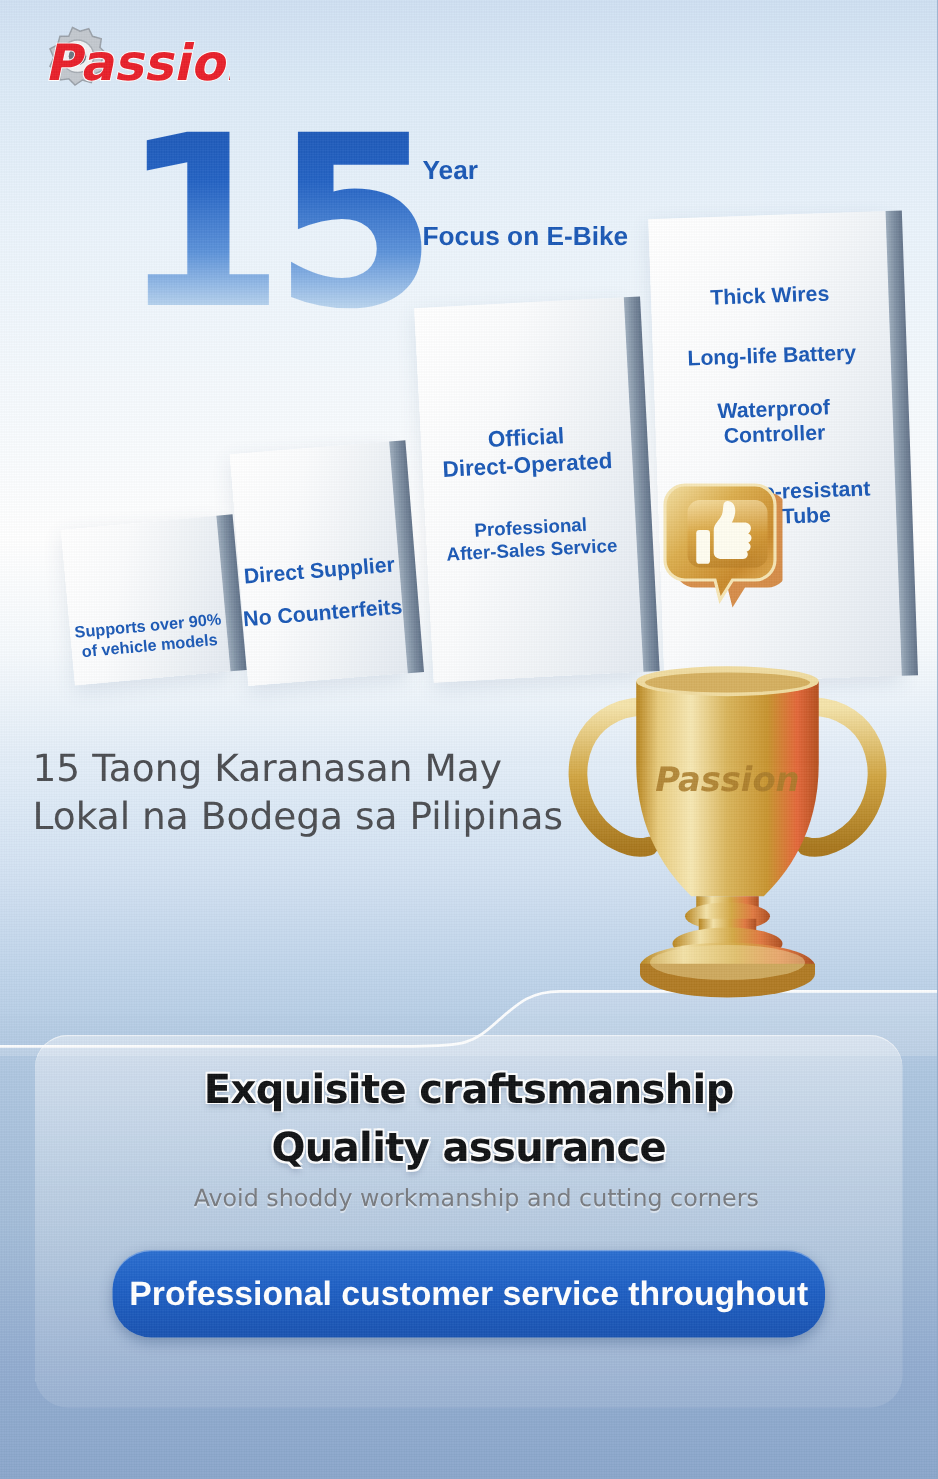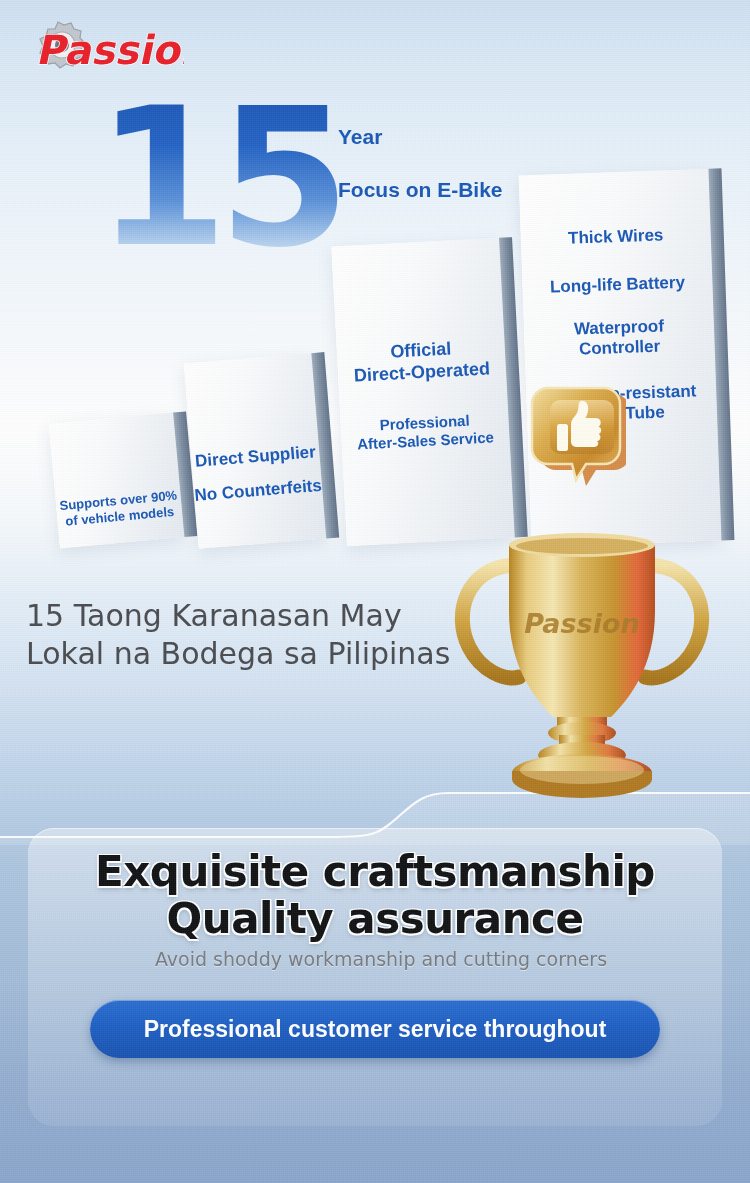--- a/index.html
+++ b/index.html
@@ -97,39 +97,39 @@
 
   
   .panel{
     position:absolute;left:28px;top:828px;width:694px;height:298px;
     border-radius:26px;
     background:linear-gradient(180deg,rgba(255,255,255,.42) 0%,rgba(255,255,255,.24) 45%,rgba(255,255,255,.10) 100%);
     box-shadow:inset 0 1px 0 rgba(255,255,255,.55);
   }
   .h1{
     position:absolute;left:0;right:0;top:20px;text-align:center;
-    font-size:42px;font-weight:bold;line-height:47px;color:#111315;
+    font-size:32px;font-weight:bold;line-height:47px;color:#111315;
     font-family:"DejaVu Sans",sans-serif;letter-spacing:-.5px;
     text-shadow:
       -1.5px -1.5px 0 rgba(255,255,255,.95), 1.5px -1.5px 0 rgba(255,255,255,.95),
       -1.5px  1.5px 0 rgba(255,255,255,.95), 1.5px  1.5px 0 rgba(255,255,255,.95),
        0 3px 5px rgba(90,110,140,.45);
   }
   .sub{
     position:absolute;left:12px;right:0;top:120px;text-align:center;
     font-size:19px;color:#787b80;
     font-family:"DejaVu Sans",sans-serif;
     text-shadow:0 1px 0 rgba(255,255,255,.5);
   }
   .cta{
-    position:absolute;left:62px;top:172px;width:570px;height:58px;
+    position:absolute;left:62px;top:172px;width:570px;height:70px;
     border-radius:31px;
     background:linear-gradient(180deg,#2a6ed0 0%,#1f60c4 45%,#1a54b2 100%);
     box-shadow:0 4px 10px rgba(30,60,110,.35),inset 0 1px 0 rgba(255,255,255,.35);
-    color:#fff;font-size:23px;font-weight:bold;
+    color:#fff;font-size:27px;font-weight:bold;
     display:flex;align-items:center;justify-content:center;
     border:none;cursor:pointer;font-family:"Liberation Sans",sans-serif;
   }
 </style>
 </head>
 <body>
 
 <div class="poster">
 
   <div class="logo">

